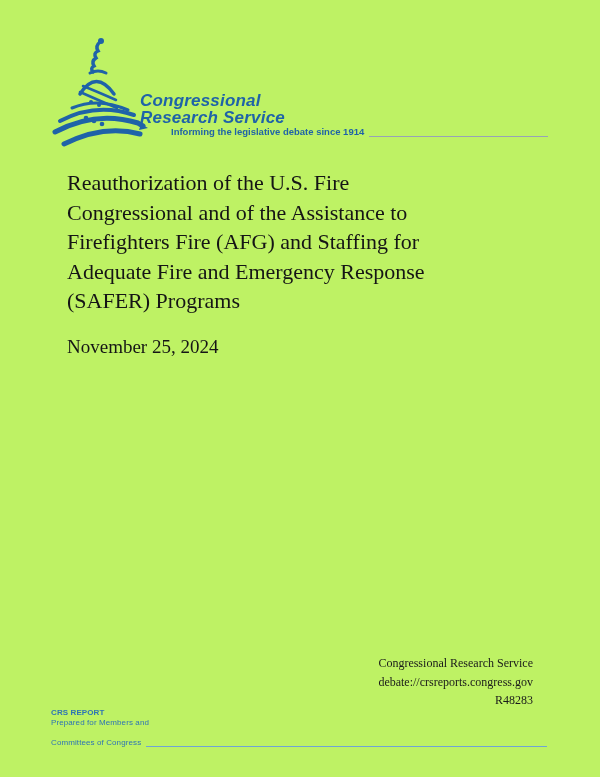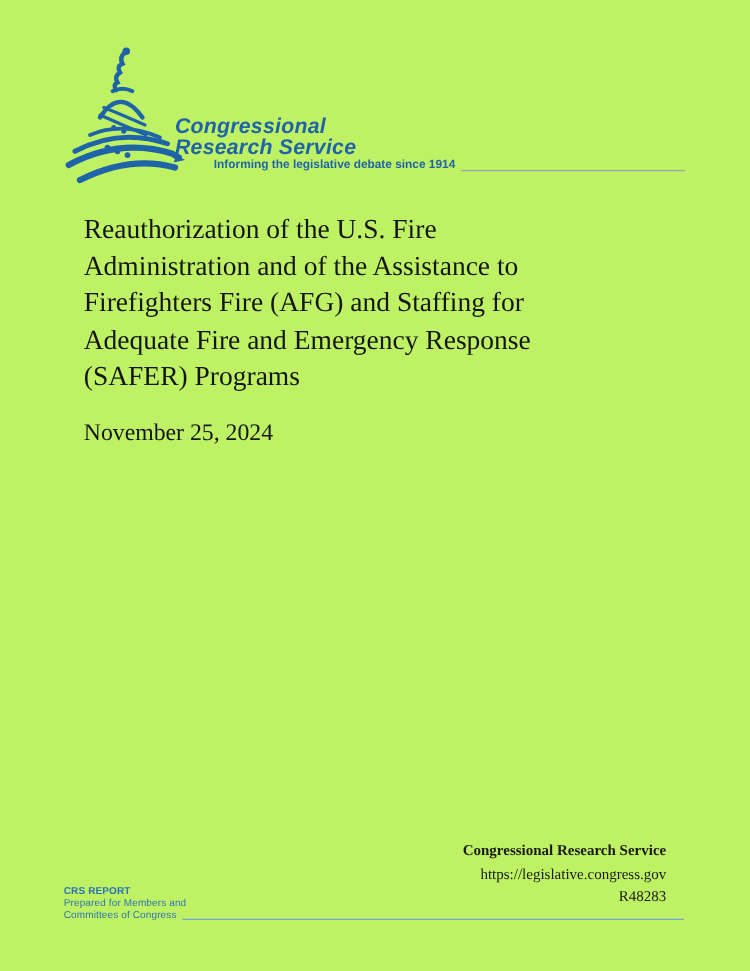--- a/index.html
+++ b/index.html
@@ -65,32 +65,32 @@
 
   
   .footer-right{
     position:absolute;right:67px;top:654px;
     text-align:right;
     font-family:"Liberation Serif",serif;
     font-size:12px;line-height:18.5px;
     color:#1a1a1a;
     white-space:nowrap;
   }
-  .footer-right .org{font-weight:bold;margin-top:17px;}
+  .footer-right .org{font-weight:normal;}
   .footer-right .url{cursor:pointer;}
 
   
   .footer-left{
     position:absolute;left:51px;top:708px;width:496px;
     color:var(--footer-blue);
     font-size:8px;line-height:9.5px;
     letter-spacing:0.1px;
   }
   .footer-left .label{font-weight:bold;}
-  .fl-row{display:flex;align-items:flex-end;}
+  .fl-row{display:flex;align-items:flex-end;margin-top:11px;}
   .fl-row .text{white-space:nowrap;}
   .bottom-rule{
     flex:1;height:0;
     border-bottom:1.5px solid var(--rule-bottom);
     margin-left:5px;margin-bottom:1px;
   }
 </style>
 </head>
 <body>
 
@@ -128,31 +128,31 @@
     <div>Research Service</div>
   </div>
 
   <div class="tagline-row">
     <span class="tagline">Informing the legislative debate since 1914</span>
     <span class="top-rule"></span>
   </div>
 
   <div class="title">
     <div>Reauthorization of the U.S. Fire</div>
-    <div>Administration and of the Assistance to</div>
+    <div>Congressional and of the Assistance to</div>
     <div>Firefighters Fire (AFG) and Staffing for</div>
     <div>Adequate Fire and Emergency Response</div>
     <div>(SAFER) Programs</div>
   </div>
 
   <div class="date">November 25, 2024</div>
 
   <div class="footer-right">
     <div class="org">Congressional Research Service</div>
-    <div class="url">https://legislative.congress.gov</div>
+    <div class="url">debate://crsreports.congress.gov</div>
     <div>R48283</div>
   </div>
 
   <div class="footer-left">
     <div class="label">CRS REPORT</div>
     <div>Prepared for Members and</div>
     <div class="fl-row">
       <span class="text">Committees of Congress</span>
       <span class="bottom-rule"></span>
     </div>

